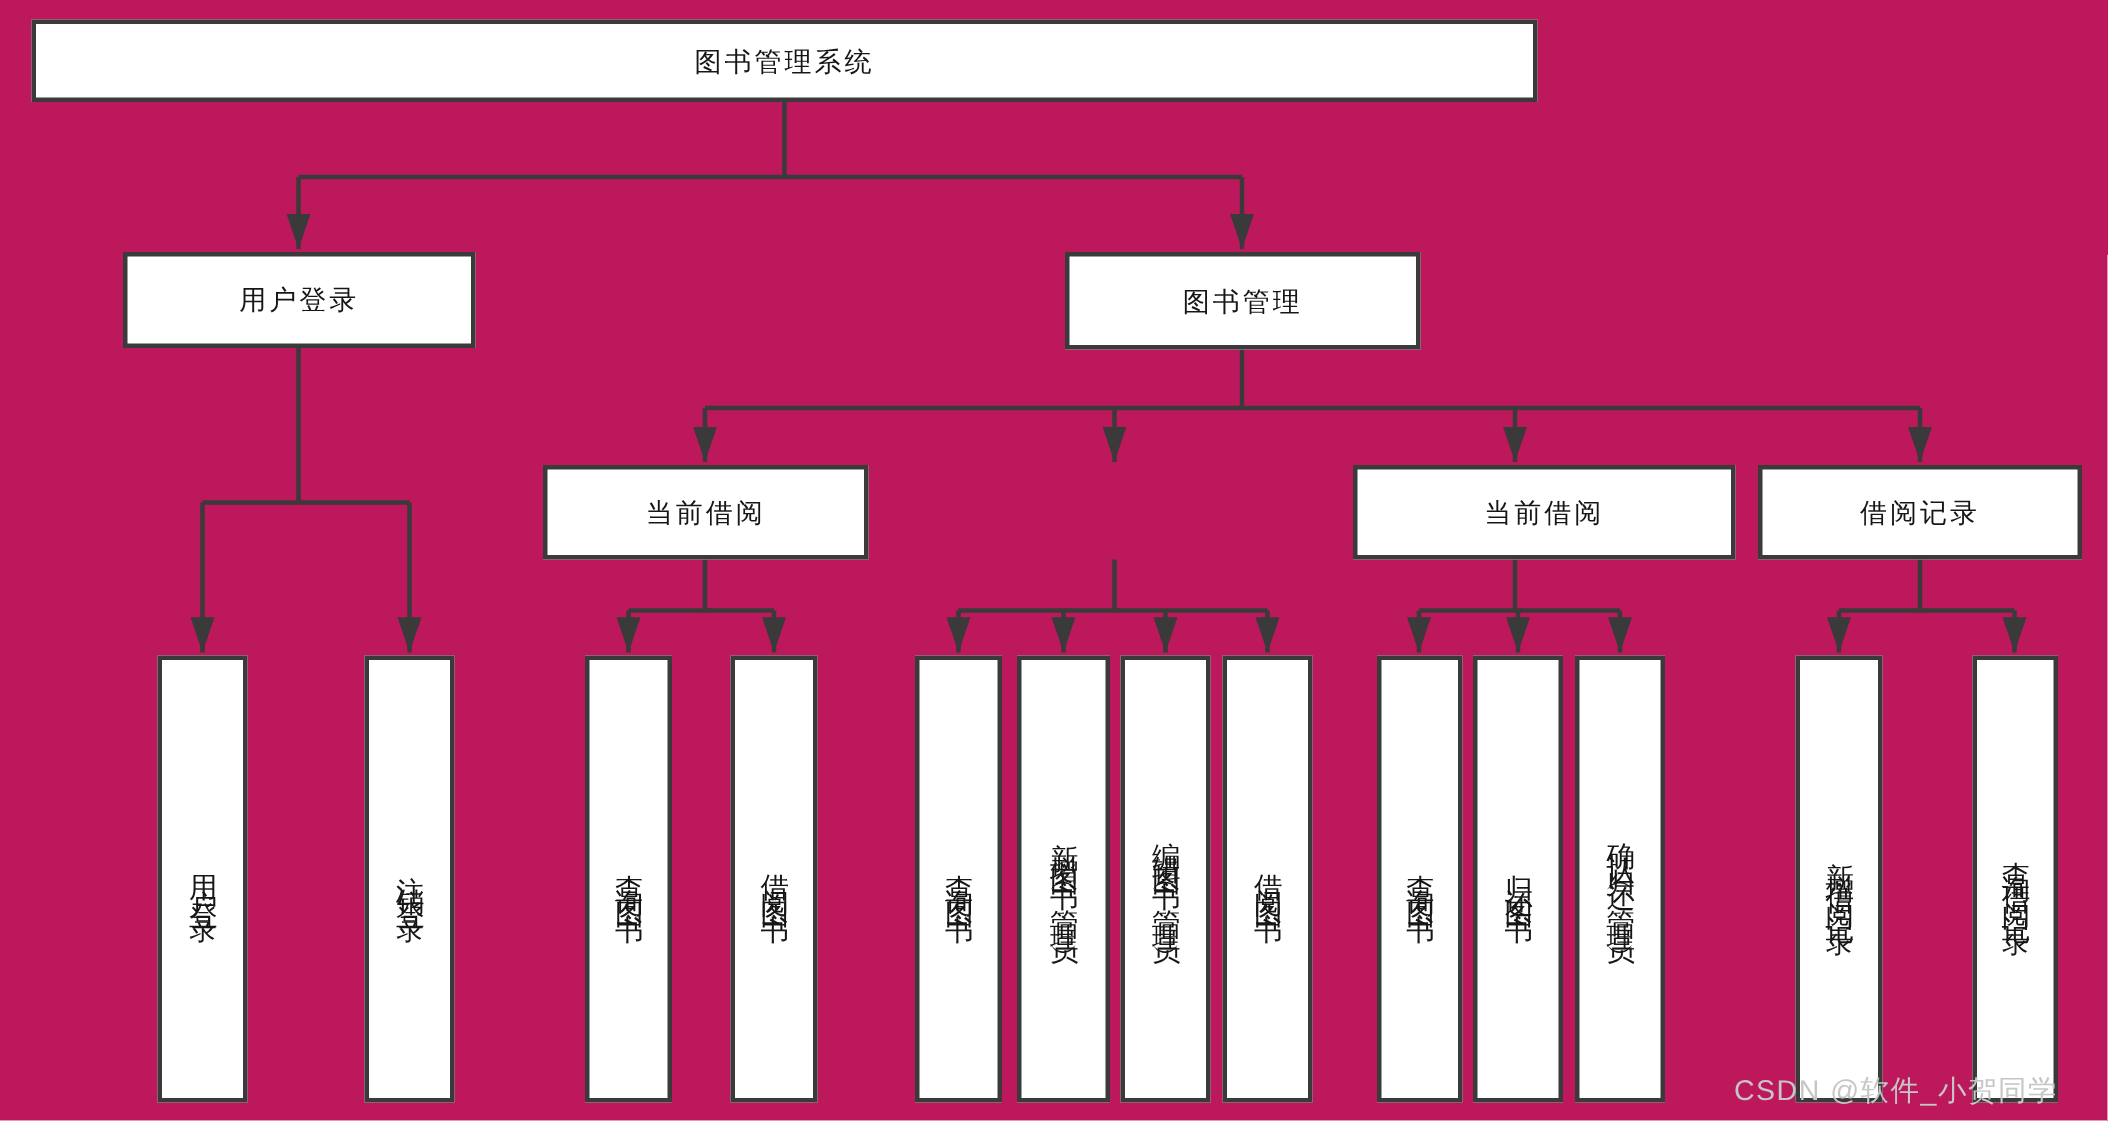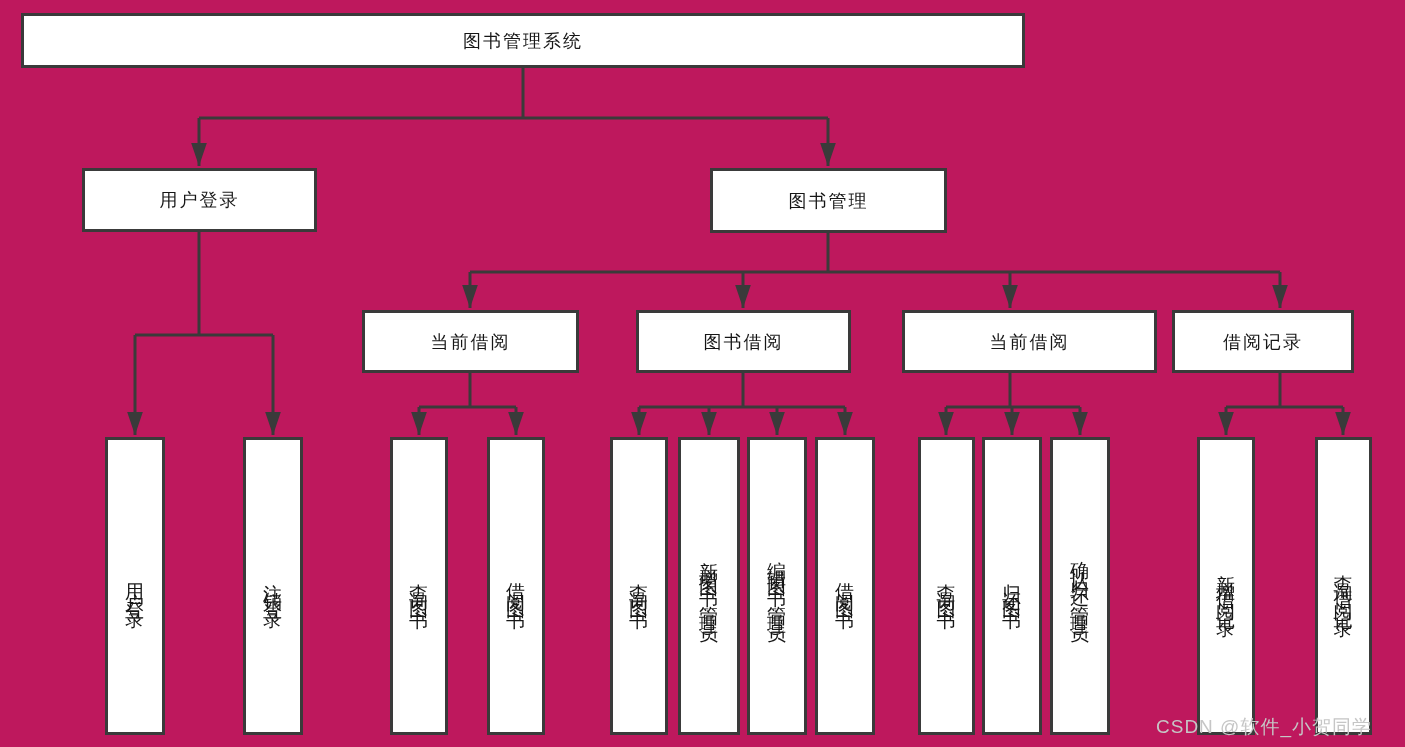--- a/index.html
+++ b/index.html
@@ -77,27 +77,24 @@
   <div class="box h" style="left:82px;top:168px;width:235px;height:64px">
     <span>用户登录</span>
   </div>
   <div class="box h" style="left:710px;top:168px;width:237px;height:65px">
     <span>图书管理</span>
   </div>
 
   <div class="box h" style="left:362px;top:310px;width:217px;height:63px">
     <span>当前借阅</span>
   </div>
-  <div class="box h" style="left:636px;top:310px;width:215px;height:63px">
-    <span>图书借阅</span>
-  </div>
   <div class="box h" style="left:902px;top:310px;width:255px;height:63px">
     <span>当前借阅</span>
   </div>
-  <div class="box h" style="left:1172px;top:310px;width:182px;height:63px">
+  <div class="box h" style="left:1172px;top:310px;width:216px;height:63px">
     <span>借阅记录</span>
   </div>
 
   <div class="box v" style="left:105px;top:437px;width:60px;height:298px">
     <span>用户登录</span>
   </div>
   <div class="box v" style="left:243px;top:437px;width:60px;height:298px">
     <span>注销登录</span>
   </div>
 

